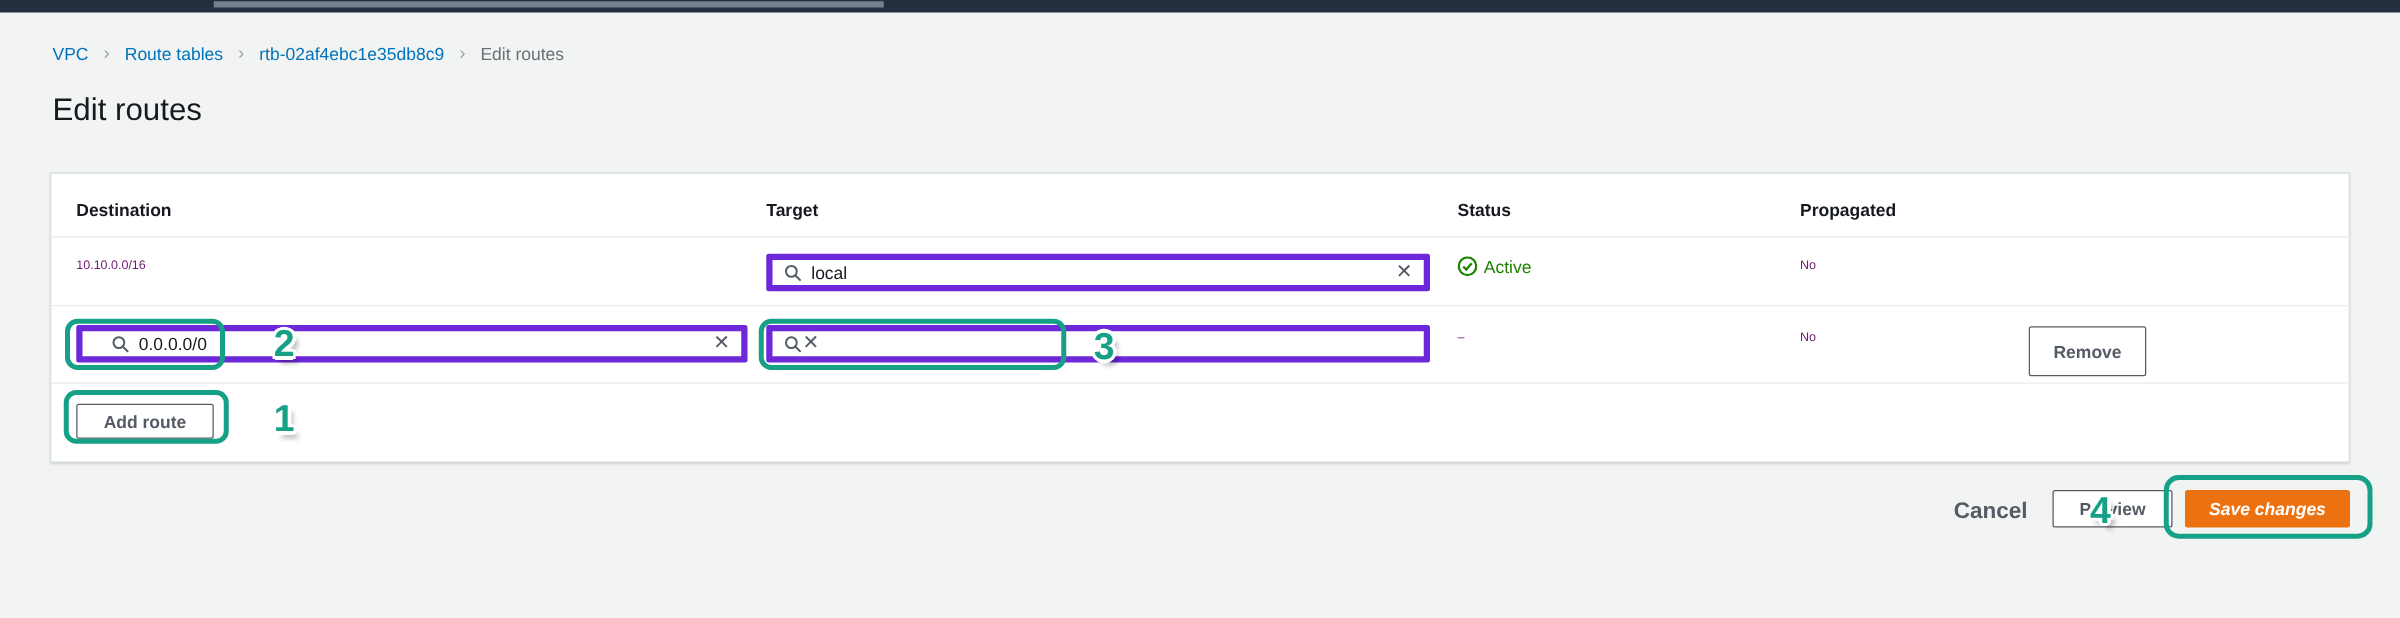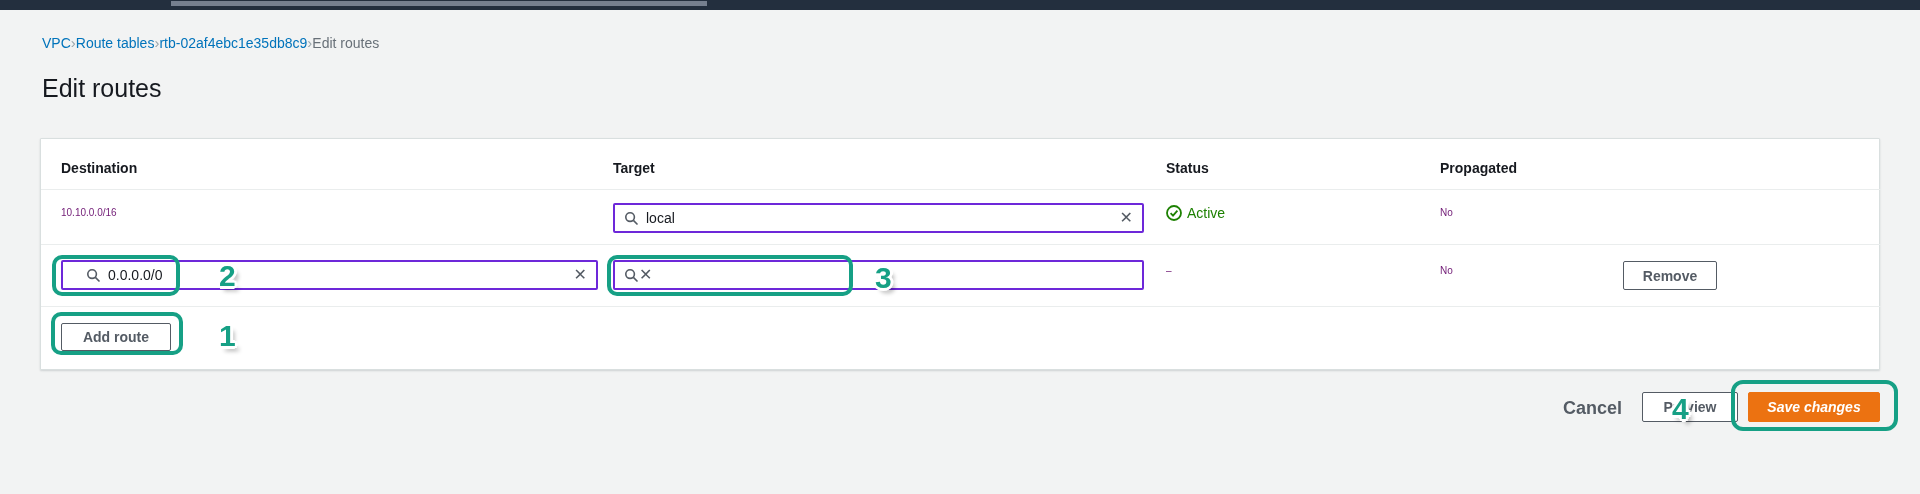--- a/index.html
+++ b/index.html
@@ -11,42 +11,42 @@
     overflow:hidden;
     color:#16191f;
   }
   .page { position:absolute; inset:0; }
 
   
   .topbar { position:absolute; left:0; top:0; width:1920px; height:10px; background:#232f3e; }
   .topbar-strip { position:absolute; left:171px; top:1px; width:536px; height:5px; background:#76808f; }
 
   
-  .breadcrumb { position:absolute; left:42px; top:34px; display:flex; align-items:center; font-size:14px; }
+  .breadcrumb { position:absolute; left:42px; top:34px; display:flex; align-items:center; gap:12px; font-size:14px; }
   .crumb-link { color:#0073bb; text-decoration:none; cursor:pointer; }
   .crumb-current { color:#687078; }
   .crumb-sep { color:#9aa5ab; font-size:15px; }
 
   
   .page-title { position:absolute; left:42px; top:74px; font-size:25px; font-weight:400; color:#16191f; }
 
   
   .card {
     position:absolute; left:40px; top:138px; width:1840px; height:232px;
     background:#fff; border:1px solid #d9dfdf; border-radius:1px;
     box-shadow:0 1px 2px rgba(0,28,36,0.15);
   }
   .divider { position:absolute; left:0; width:1840px; height:1px; background:#eaeded; }
   .col-head { position:absolute; top:21px; font-size:14px; font-weight:700; color:#16191f; }
   .cell-text { position:absolute; font-size:10px; color:#701a75; }
 
   
   .search-box {
     position:absolute; height:30px; background:#fff;
-    border:2px solid #6d28d9; border-radius:2px;
+    border:5px solid #6d28d9; border-radius:2px;
     display:flex; align-items:center; padding:0 9px;
   }
   .search-box input {
     border:none; outline:none; flex:1; margin-left:7px;
     font-family:"Liberation Sans", sans-serif; font-size:14px; color:#16191f; background:transparent;
   }
   .icon-search { width:15px; height:15px; flex:none; }
   .icon-clear { color:#545b64; font-size:16px; cursor:pointer; flex:none; line-height:1; }
 
   
@@ -141,21 +141,21 @@
       </div>
       <div class="search-box" style="left:572px; top:121px; width:531px;">
         <svg class="icon-search" viewBox="0 0 16 16">
           <circle cx="6.5" cy="6.5" r="4.6" fill="none" stroke="#545b64" stroke-width="1.7"></circle>
           <line x1="10" y1="10" x2="14.4" y2="14.4" stroke="#545b64" stroke-width="1.7"></line>
         </svg>
         <span class="icon-clear">✕</span>
       </div>
       <div class="cell-text" style="left:1125px; top:126px;">–</div>
       <div class="cell-text" style="left:1399px; top:126px;">No</div>
-      <button class="btn-secondary" style="left:1582px; top:122px; width:94px; height:29px;">Remove</button>
+      <button class="btn-secondary" style="left:1582px; top:122px; width:94px; height:40px;">Remove</button>
     </div>
     <div class="divider" style="top:167px;"></div>
 
     <button class="btn-secondary" style="left:20px; top:184px; width:110px; height:28px;">Add route</button>
   </div>
 
   <button class="btn-link" style="left:1563px; top:398px;">Cancel</button>
   <button class="btn-secondary" style="left:1642px; top:392px; width:96px; height:30px;">Preview</button>
   <button class="btn-primary" style="left:1748px; top:392px; width:132px; height:30px;font-style:italic;">Save changes</button>
 

